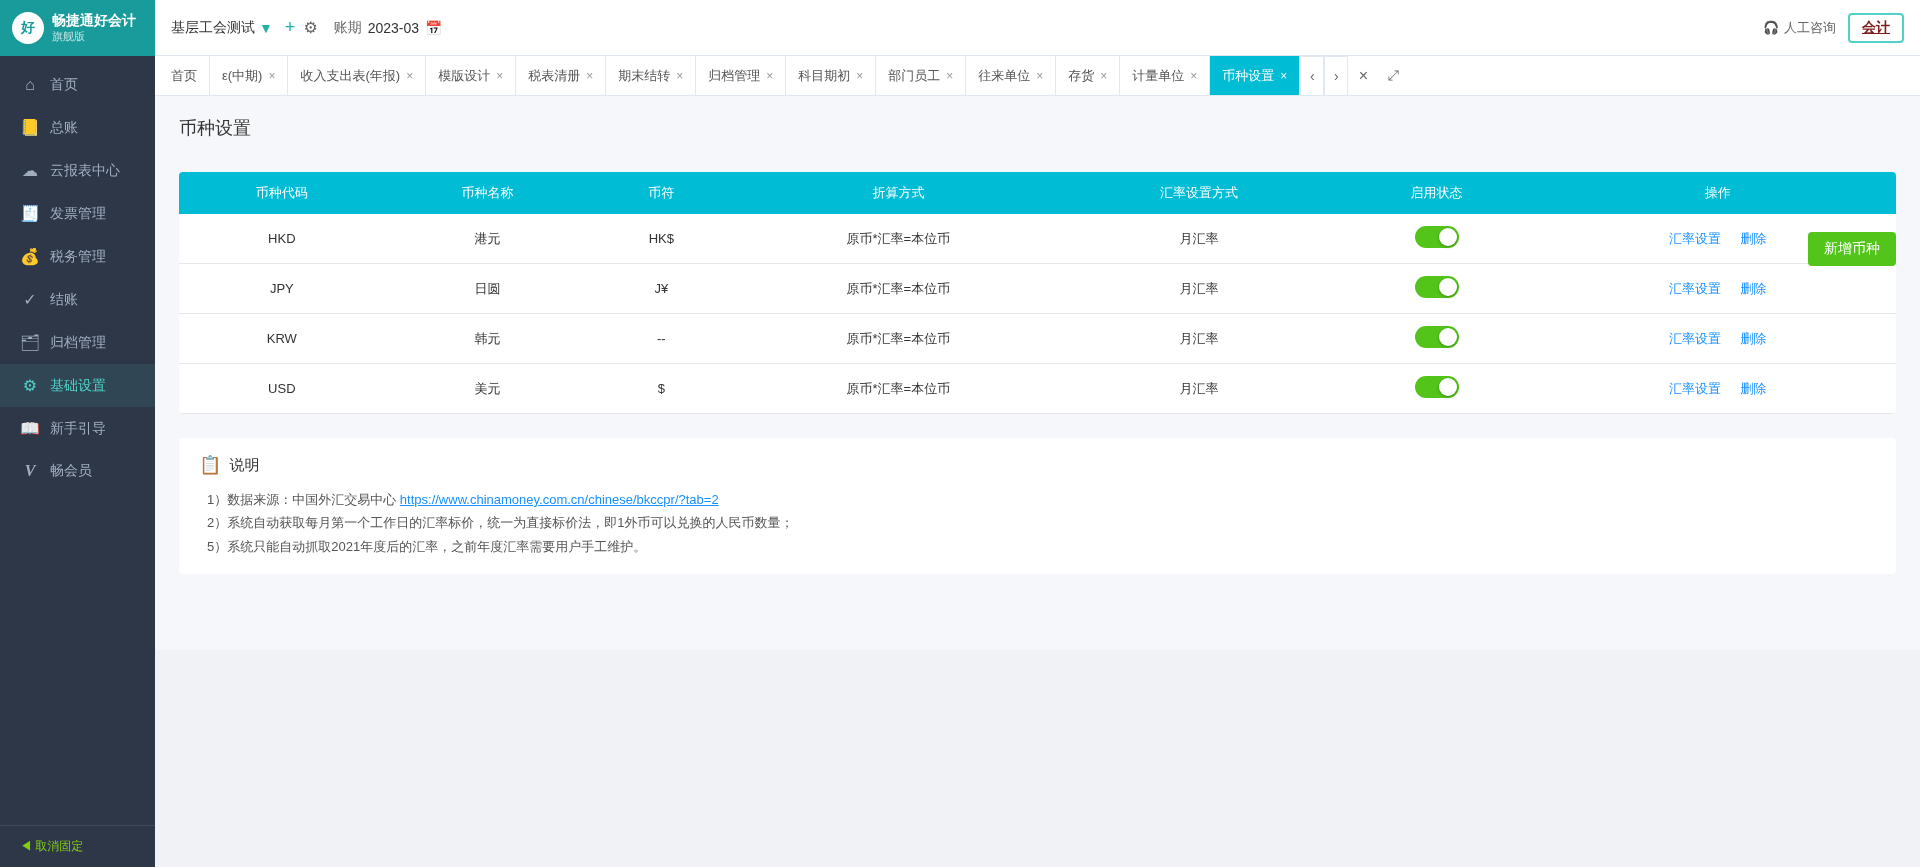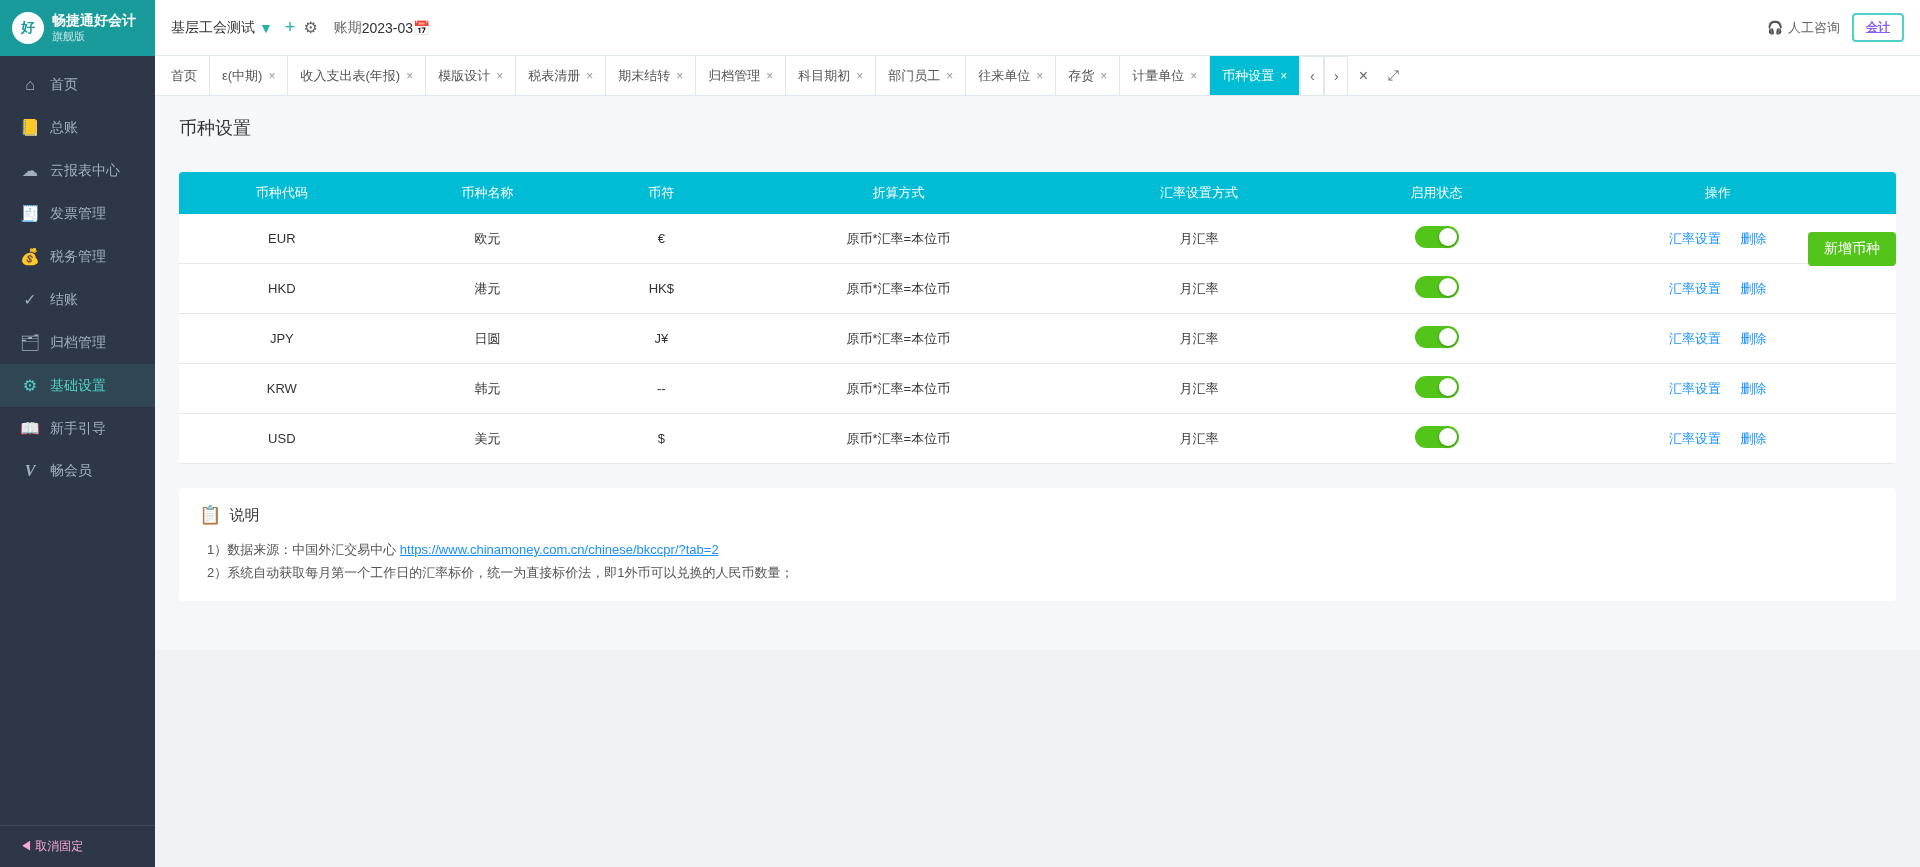--- a/index.html
+++ b/index.html
@@ -55,21 +55,21 @@
       padding: 12px 20px;
       color: #a0aec0;
       cursor: pointer;
       font-size: 14px;
       transition: all 0.2s;
     }
     .nav-item.active { color: #4fd1c7; background: rgba(79,209,199,0.1); }
     .nav-item .nav-icon { font-size: 16px; width: 20px; text-align: center; }
     .sidebar-footer {
       padding: 12px 20px;
-      color: #f9a8d4;
+      color: #84cc16;
       font-size: 12px;
       display: flex;
       align-items: center;
       gap: 6px;
       cursor: pointer;
       border-top: 1px solid rgba(255,255,255,0.1);
     }
 
     
     .main-content {
@@ -97,20 +97,21 @@
       font-size: 14px;
       color: #333;
       cursor: pointer;
     }
     .topbar-company .dropdown-arrow { color: #20b2aa; }
     .topbar-add { color: #20b2aa; font-size: 18px; cursor: pointer; margin-left: 4px; }
     .topbar-settings { color: #666; font-size: 16px; cursor: pointer; }
     .topbar-period {
       display: flex;
       align-items: center;
+      gap: 6px;
       font-size: 14px;
       color: #333;
       margin-left: 8px;
     }
     .topbar-period .period-label { color: #666; }
     .topbar-period .period-icon { color: #20b2aa; }
     .topbar-right {
       margin-left: auto;
       display: flex;
       align-items: center;
@@ -119,24 +120,24 @@
     .service-btn {
       display: flex;
       align-items: center;
       gap: 4px;
       color: #666;
       font-size: 13px;
       cursor: pointer;
     }
     .account-btn {
       border: 2px solid #4fd1c7;
-      color: #8b5cf6;
+      color: #7f1d1d;
       padding: 4px 12px;
       border-radius: 4px;
-      font-size: 12px;
+      font-size: 14px;
       font-weight: bold;
       cursor: pointer;
       text-decoration: underline;
     }
 
     
     .tab-bar {
       height: 40px;
       background: white;
       display: flex;
@@ -484,38 +485,20 @@
           <th>币种代码</th>
           <th>币种名称</th>
           <th>币符</th>
           <th>折算方式</th>
           <th>汇率设置方式</th>
           <th>启用状态</th>
           <th>操作</th>
         </tr>
       </thead>
       <tbody id="table-body">
-      <tr>
-    <td>EUR</td>
-    <td>欧元</td>
-    <td>€</td>
-    <td>原币*汇率=本位币</td>
-    <td>月汇率</td>
-    <td>
-      <div class="toggle-switch">
-        <div class="toggle-track" style="background:#52c41a">
-          <div class="toggle-thumb" style="right:2px; left:auto"></div>
-        </div>
-      </div>
-    </td>
-    <td>
-      <span class="action-link">汇率设置</span>
-      <span class="action-link delete">删除</span>
-    </td>
-  </tr>
           <tr>
     <td>HKD</td>
     <td>港元</td>
     <td>HK$</td>
     <td>原币*汇率=本位币</td>
     <td>月汇率</td>
     <td>
       <div class="toggle-switch">
         <div class="toggle-track" style="background:#52c41a">
           <div class="toggle-thumb" style="right:2px; left:auto"></div>
@@ -585,17 +568,18 @@
     </table>
 
     <div class="notes-section">
       <div class="notes-title">
         <span class="notes-icon">📋</span>
         <span>说明</span>
       </div>
       <ul class="notes-list" id="notes-list">
       <li>1）数据来源：中国外汇交易中心 <a href="#">https://www.chinamoney.com.cn/chinese/bkccpr/?tab=2</a></li>
           <li>2）系统自动获取每月第一个工作日的汇率标价，统一为直接标价法，即1外币可以兑换的人民币数量；</li>
+          <li>5）系统只能自动抓取2021年度后的汇率，之前年度汇率需要用户手工维护。</li>
         </ul>
     </div>
 
   </div>
 </div>
 
 </body></html>

